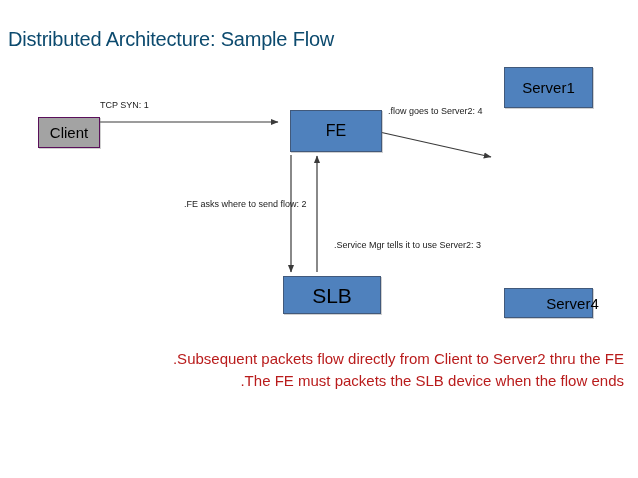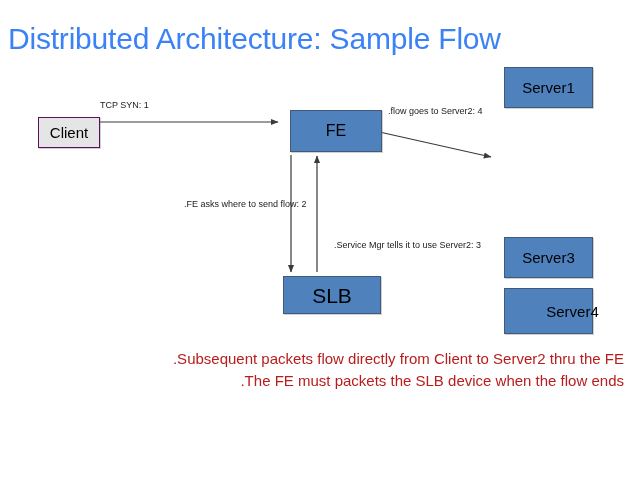--- a/index.html
+++ b/index.html
@@ -18,54 +18,54 @@
     background: #ffffff;
     overflow: hidden;
   }
 
   
   .slide-title {
     position: absolute;
     left: 8px;
     top: 22px;
     width: 620px;
-    font-size: 30px;
+    font-size: 20px;
     line-height: 34px;
-    color: #3b82f6;
+    color: #0c4a6e;
     white-space: nowrap;
     letter-spacing: -0.2px;
   }
 
   
   .node {
     position: absolute;
     box-sizing: border-box;
     border: 1px solid #41597B;
     display: flex;
     align-items: center;
     justify-content: center;
     color: #000000;
     font-size: 15px;
     line-height: 1;
     box-shadow: 1px 1px 0 rgba(120,120,120,0.35);
     margin-left: 8px;
   }
   .node-blue { background: #4F81BD; }
   .node-purple {
-    background: #e5e5e5;
+    background: #a3a3a3;
     border: 1px solid #5A0F5A;
   }
 
   .n-client { left: 30px;  top: 117px; width: 62px;  height: 31px; font-size: 15px; }
   .n-fe     { left: 282px; top: 110px; width: 92px;  height: 42px; font-size: 16px; }
   .n-slb    { left: 275px; top: 276px; width: 98px;  height: 38px; font-size: 21px; }
   .n-s1     { left: 496px; top: 67px;  width: 89px;  height: 41px; }
   .n-s2     { left: 496px; top: 135px; width: 89px;  height: 41px; }
   .n-s3     { left: 496px; top: 237px; width: 89px;  height: 41px; }
-  .n-s4     { left: 496px; top: 288px; width: 89px;  height: 46px; padding-left: 48px; }
+  .n-s4     { left: 496px; top: 288px; width: 89px;  height: 30px; padding-left: 48px; }
 
   
   #connectors {
     position: absolute;
     left: 0;
     top: 0;
     width: 638px;
     height: 478px;
     pointer-events: none;
   }
@@ -129,23 +129,20 @@
 
   <div class="node node-blue n-slb">
     <span>SLB</span>
   </div>
 
   <div class="node node-blue n-s1">
     <span>Server1</span>
   </div>
 
 
-  <div class="node node-blue n-s3">
-    <span>Server3</span>
-  </div>
 
   <div class="node node-blue n-s4">
     <span>Server4</span>
   </div>
 
   <div class="anno a-tcp">TCP SYN: 1</div>
 
   <div class="anno a-flow">.flow goes to Server2: 4</div>
 
   <div class="anno a-feasks">.FE asks where to send flow: 2</div>

